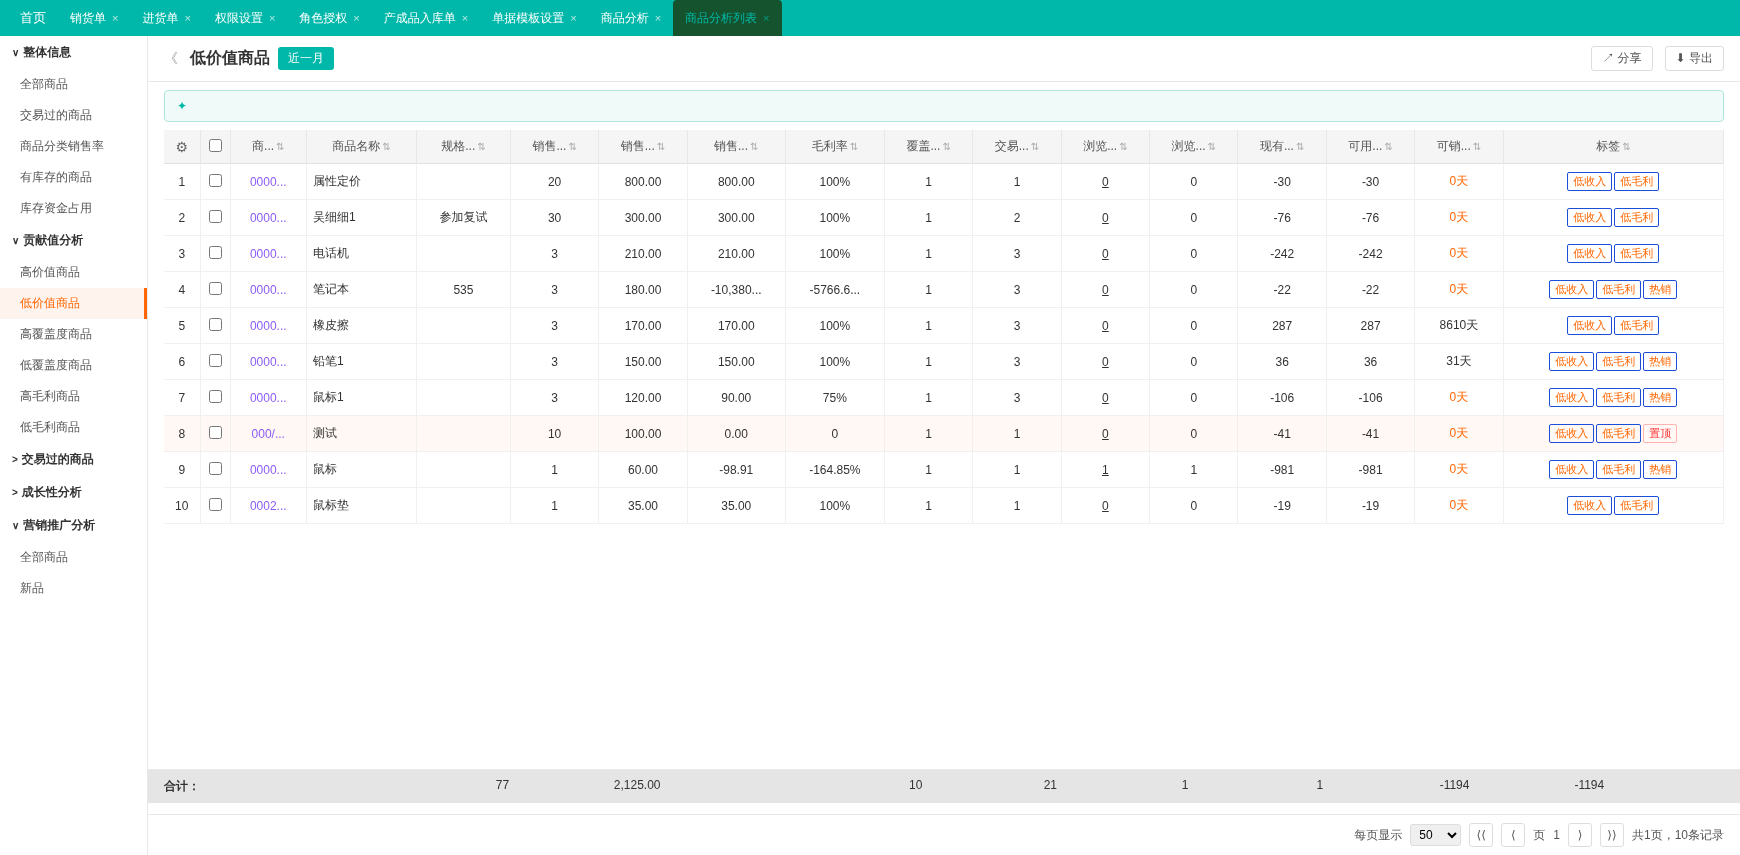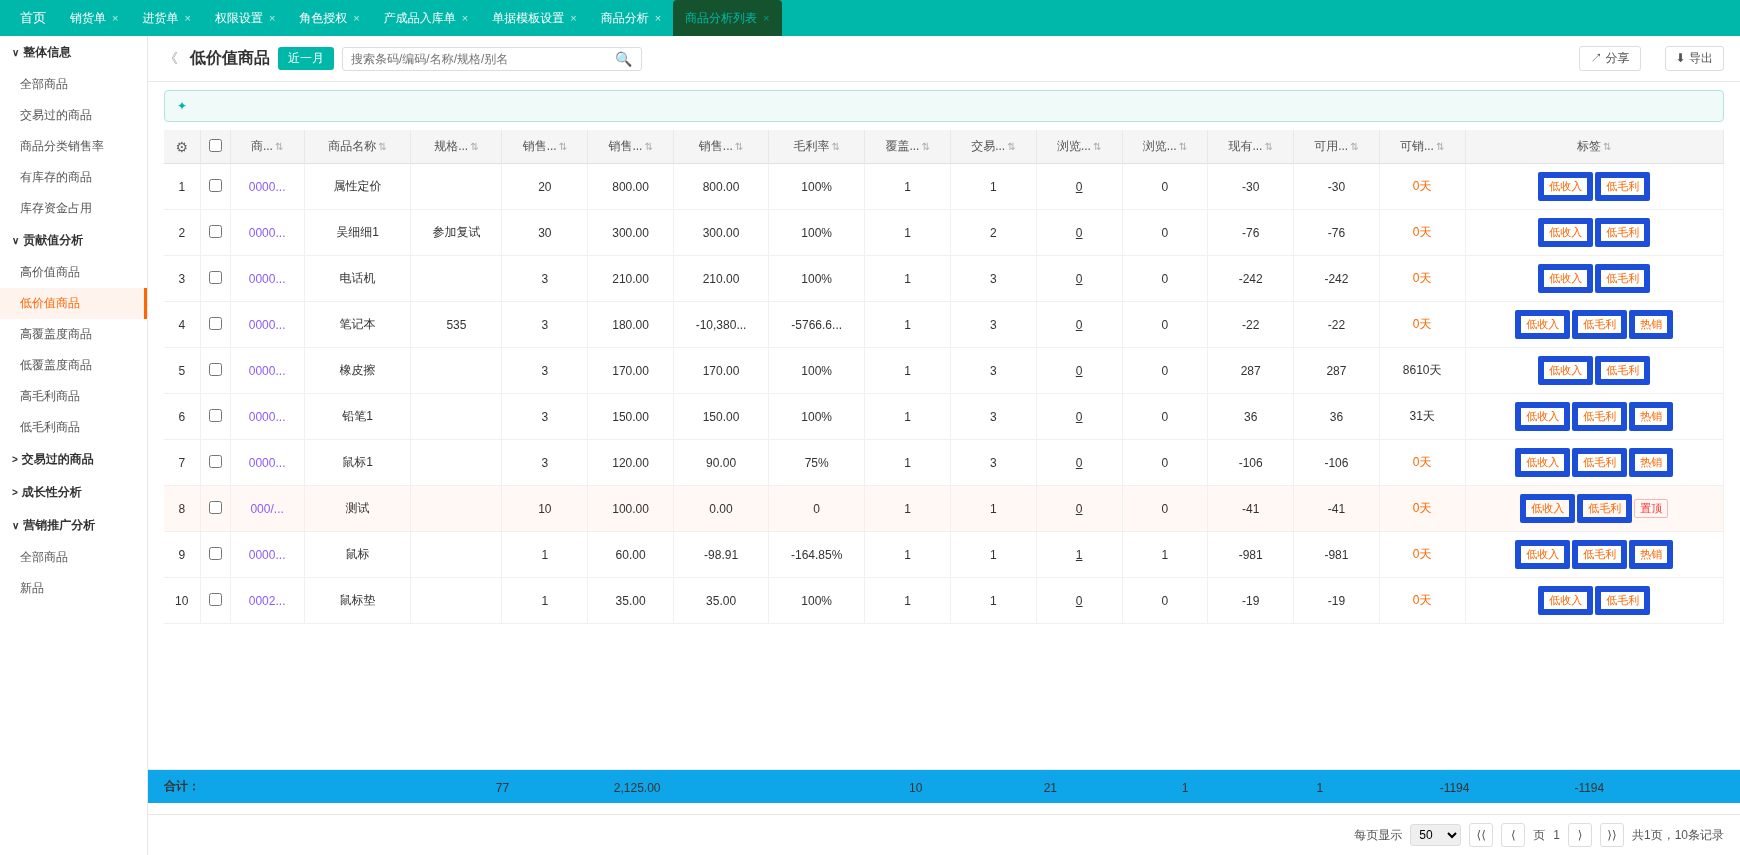--- a/index.html
+++ b/index.html
@@ -124,21 +124,21 @@
       border: none;
       outline: none;
       font-size: 12px;
       color: #999;
       width: 100%;
     }
     .search-icon { color: #f97316; font-size: 14px; }
     .header-right {
       margin-left: auto;
       display: flex;
-      gap: 24px;
+      gap: 12px;
     }
     .header-action-btn {
       background: none;
       border: 1px solid #ddd;
       border-radius: 3px;
       padding: 3px 10px;
       cursor: pointer;
       color: #555;
       font-size: 12px;
     }
@@ -191,38 +191,38 @@
       border-bottom: 1px solid #f0f0f0;
     }
     tbody tr.highlight { background: #fff8f4; }
     tbody td {
       padding: 7px 6px;
       text-align: center;
       color: #333;
       border-right: 1px solid #f0f0f0;
       white-space: nowrap;
     }
-    tbody td.text-left { text-align: center; }
+    tbody td.text-left { text-align: left; }
     .tag {
       display: inline-block;
       padding: 1px 5px;
       border-radius: 2px;
       font-size: 11px;
       margin: 1px;
     }
-    .tag-orange { color: #ff6600; border: 6px solid #1d4ed8; }
+    .tag-orange { color: #ff6600; border: 1px solid #1d4ed8; }
     .tag-red { color: #ff3333; border: 1px solid #ffb3b3; }
     
     
     .table-footer {
       border-top: 1px solid #e8e8e8;
       padding: 8px 16px;
       display: flex;
-      align-items: flex-end;
-      background: #0ea5e9;
+      align-items: flex-start;
+      background: #e5e5e5;
     }
     .footer-label {
       min-width: 60px;
       font-weight: bold;
       color: #333;
     }
     .footer-cells {
       display: flex;
       flex: 1;
       gap: 9px;
@@ -362,24 +362,20 @@
     <div class="sidebar-item">全部商品</div>
     <div class="sidebar-item">新品</div>
   </div>
 
   <div class="main-content">
 
     <div class="header-bar">
       <span class="collapse-btn">《</span>
       <span class="page-title">低价值商品</span>
       <button class="filter-btn">近一月</button>
-      <div class="search-box">
-        <input type="text" placeholder="搜索条码/编码/名称/规格/别名" style="">
-        <span class="search-icon">🔍</span>
-      </div>
       <div class="header-right">
         <button class="header-action-btn">
           <span>↗</span>
           <span>分享</span>
         </button>
         <button class="header-action-btn">
           <span>⬇</span>
           <span>导出</span>
         </button>
       </div>

